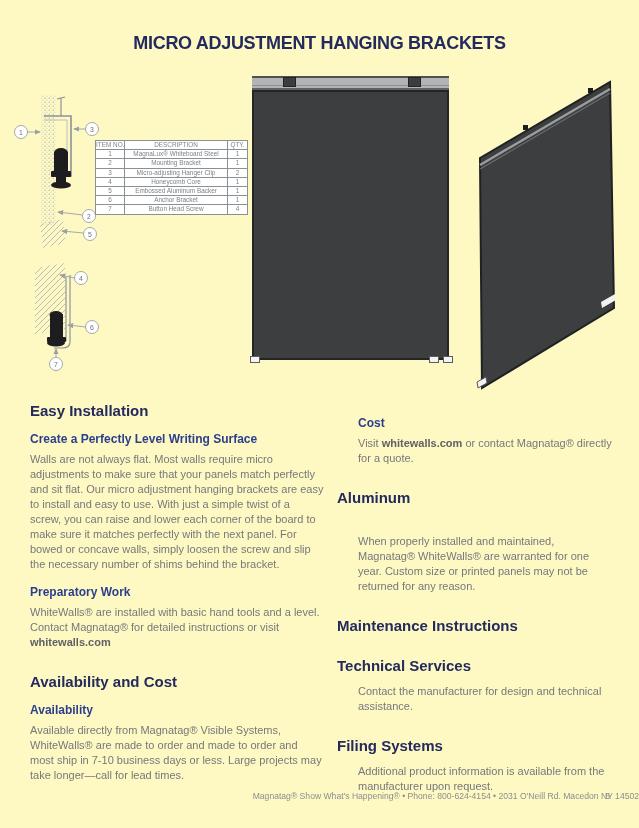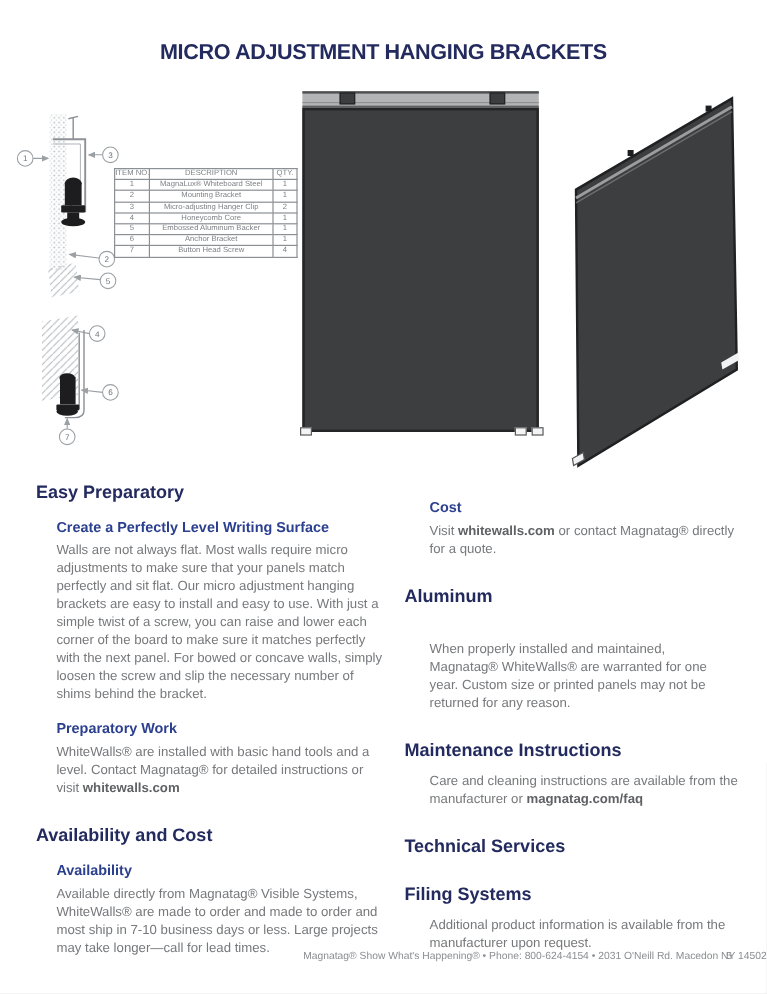--- a/index.html
+++ b/index.html
@@ -1,17 +1,17 @@
 <!DOCTYPE html>
 <html><head>
 <meta charset="utf-8">
 <style>
   html,body{margin:0;padding:0;background:#e8e8e8;}
   .page{
-    position:relative;width:639px;height:828px;margin:0 auto;background:#ffffff;
+    position:relative;width:639px;height:828px;margin:0 auto;background:#fef9c3;
     font-family:"Liberation Sans", sans-serif;overflow:hidden;
   }
   
   .doc-title{
     position:absolute;top:33px;left:0;right:0;text-align:center;
     font-size:18px;font-weight:bold;letter-spacing:-0.3px;color:#232a5e;margin:0;
   }
   
   .parts{
     position:absolute;left:95px;top:140px;width:152px;
@@ -38,21 +38,21 @@
   .front-panel .tab{position:absolute;background:#f4f4f4;border:1px solid #5a5b5c;box-sizing:border-box;height:7px;}
   .front-panel .tab.tl{left:-2px;bottom:-3px;width:10px;}
   .front-panel .tab.br1{right:10px;bottom:-3px;width:10px;}
   .front-panel .tab.br2{right:-4px;bottom:-3px;width:10px;}
   
   .col{position:absolute;top:402px;}
   .col.left{left:30px;width:294px;}
   .col.right{left:337px;width:288px;}
   h2.sec{font-size:15px;font-weight:bold;color:#232a5e;margin:0 0 4px 0;}
   h2.sec.gap{margin-top:23px;}
-  .sub{margin-left:17px;}
+  .sub{}
   .col.right .sub{margin-left:21px;}
   h3.subhead{font-size:12px;font-weight:bold;color:#2b3f8f;margin:13px 0 6px 0;}
   .col .sub p{font-size:11px;line-height:15px;color:#76787b;margin:0 0 6px 0;}
   .col .sub p strong{color:#5f6164;}
   .narrow{max-width:248px;}
   
   .footer{position:absolute;left:0;right:0;top:791px;text-align:right;font-size:8.6px;color:#8b8d90;}
   .page-num{position:absolute;right:29px;top:791px;font-size:8.6px;color:#8b8d90;}
   
   .diagram-svg{position:absolute;left:8px;top:85px;}
@@ -205,21 +205,21 @@
     <polygon points="25,85 155,9 159,235 27,315" fill="#3d3e40" stroke="#202123" stroke-width="2"></polygon>
     <line x1="25" y1="92" x2="155" y2="16" stroke="#9c9d9f" stroke-width="2.4"></line>
     <line x1="25" y1="96" x2="155" y2="20" stroke="#6c6d6f" stroke-width="1.2"></line>
     <rect x="68" y="52" width="5" height="5" fill="#1d1e20"></rect>
     <rect x="133" y="15" width="5" height="5" fill="#1d1e20"></rect>
     <polygon points="146,229 160,221 161,227 147,235" fill="#f2f2f2" stroke="#55565"></polygon>
     <polygon points="22,309 31,304 32,310 23,315" fill="#f2f2f2" stroke="#555657"></polygon>
   </svg>
 
   <div class="col left">
-    <h2 class="sec">Easy Preparatory</h2>
+    <h2 class="sec">Easy Installation</h2>
     <div class="sub">
       <h3 class="subhead">Create a Perfectly Level Writing Surface</h3>
       <p>Walls are not always flat. Most walls require micro adjustments to make sure that your panels match perfectly and sit flat. Our micro adjustment hanging brackets are easy to install and easy to use. With just a simple twist of a screw, you can raise and lower each corner of the board to make sure it matches perfectly with the next panel. For bowed or concave walls, simply loosen the screw and slip the necessary number of shims behind the bracket.</p>
       <h3 class="subhead">Preparatory Work</h3>
       <p><span>WhiteWalls® are installed with basic hand tools and a level. Contact Magnatag® for detailed instructions or visit </span><strong>whitewalls.com</strong></p>
     </div>
     <h2 class="sec gap">Availability and Cost</h2>
     <div class="sub">
       <h3 class="subhead">Availability</h3>
       <p>Available directly from Magnatag® Visible Systems, WhiteWalls® are made to order and made to order and most ship in 7-10 business days or less. Large projects may take longer—call for lead times.</p>
@@ -229,24 +229,24 @@
   <div class="col right">
     <div class="sub" style="margin-top:-2px;">
       <h3 class="subhead" style="margin-top:16px;">Cost</h3>
       <p><span>Visit </span><strong>whitewalls.com</strong><span> or contact Magnatag® directly for a quote.</span></p>
     </div>
     <h2 class="sec gap">Aluminum</h2>
     <div class="sub" style="margin-top:28px;">
       <p class="narrow">When properly installed and maintained, Magnatag® WhiteWalls® are warranted for one year. Custom size or printed panels may not be returned for any reason.</p>
     </div>
     <h2 class="sec gap">Maintenance Instructions</h2>
+    <h2 class="sec gap">Technical Services</h2>
     <div class="sub" style="margin-top:10px;">
-      <p><span>Care and cleaning instructions are available from the manufacturer or </span><strong>magnatag.com/faq</strong></p>
-    </div>
-    <h2 class="sec gap">Technical Services</h2>
+      <p>Contact the manufacturer for design and technical assistance.</p>
+    </div>
     <h2 class="sec gap">Filing Systems</h2>
     <div class="sub" style="margin-top:10px;">
       <p>Additional product information is available from the manufacturer upon request.</p>
     </div>
   </div>
 
   <div class="footer">Magnatag® Show What's Happening® • Phone: 800-624-4154 • 2031 O'Neill Rd. Macedon NY 14502</div>
   <div class="page-num">5</div>
 
 </div>

